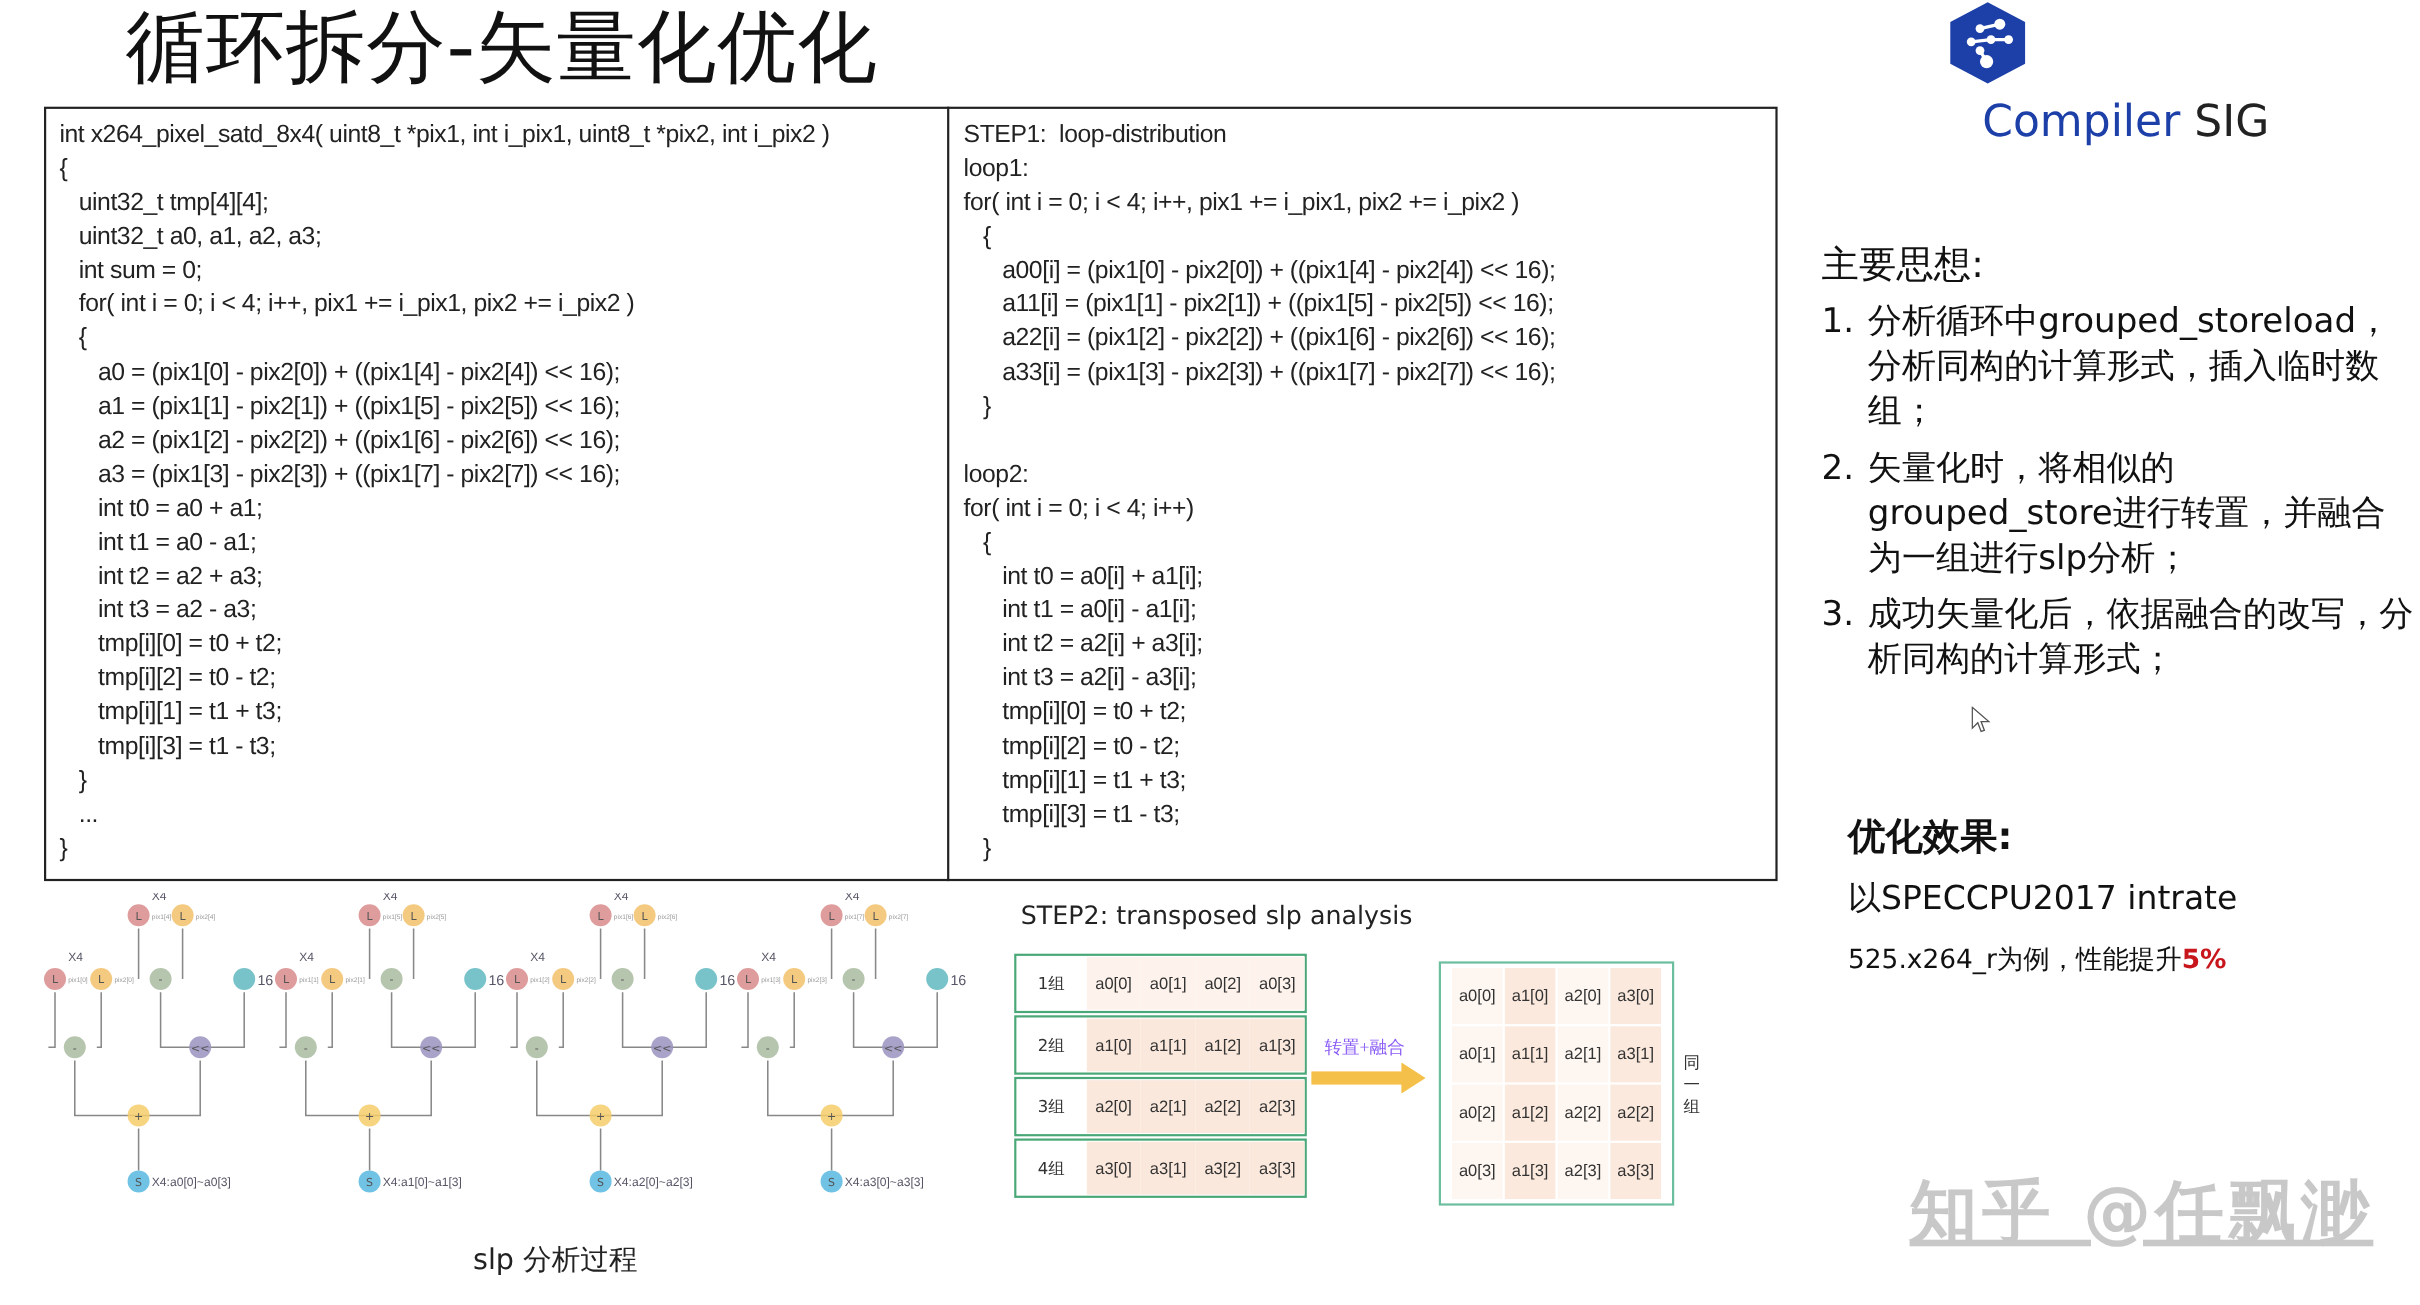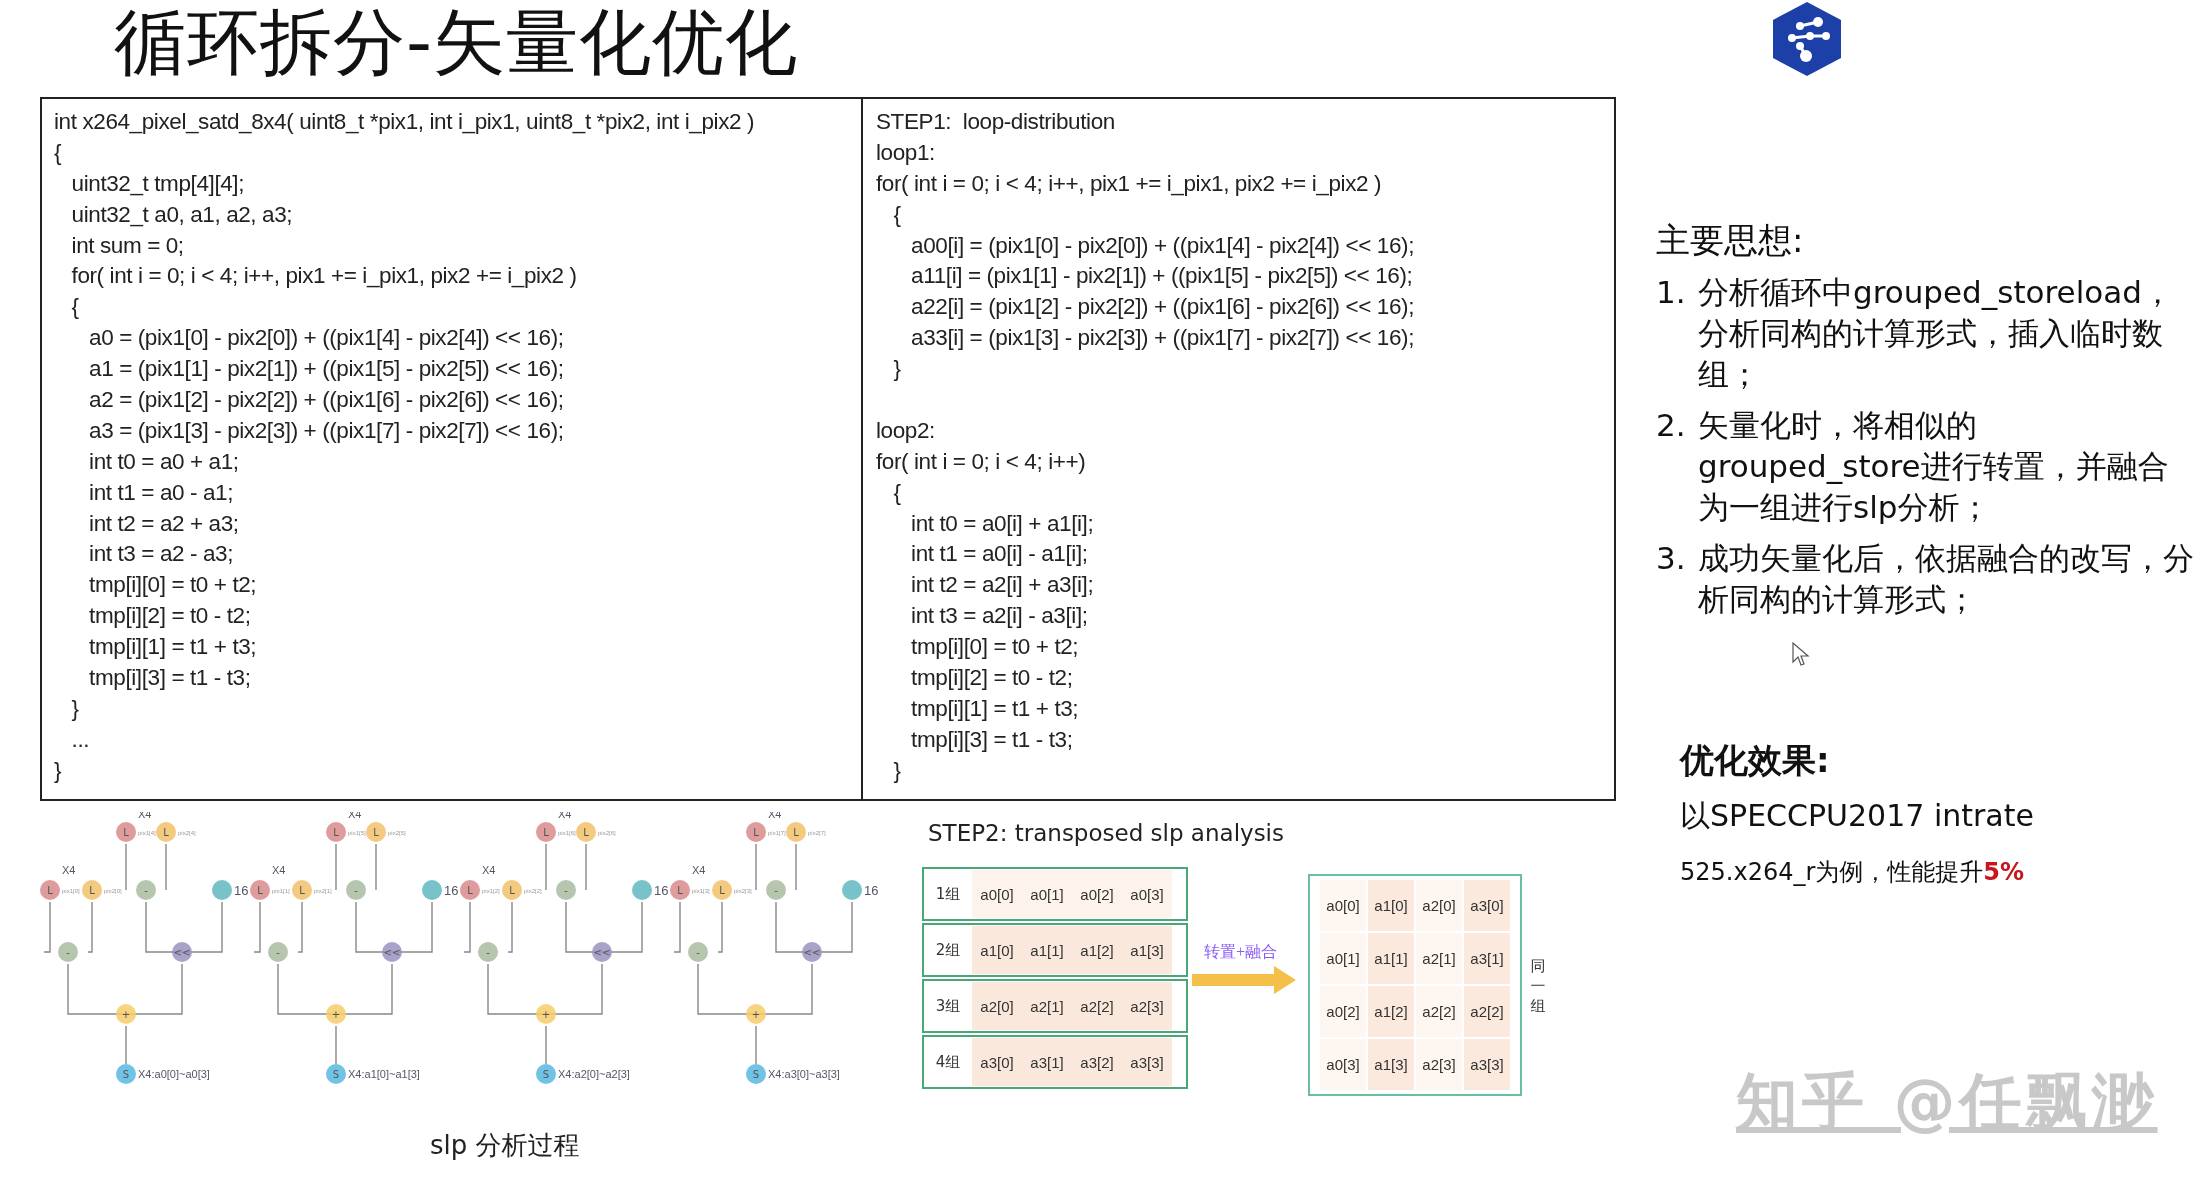--- a/index.html
+++ b/index.html
@@ -28,21 +28,21 @@
   .code-line { display: block; height: 30.9px; }
 
   
   .slp-area { position: absolute; left: 30px; top: 812px; width: 860px; height: 300px; }
   .slp-caption { position: absolute; left: 430px; top: 1128px; font-family: "DejaVu Sans", sans-serif; font-size: 26px; color: #222; }
 
   
   .step2-title { position: absolute; left: 928px; top: 820px; font-family: "DejaVu Sans", sans-serif; font-size: 23px; color: #222; }
   .grp-table { position: absolute; left: 922px; top: 867px; width: 266px; }
   .grp-row { position: relative; height: 54px; border: 2px solid #4aa878; margin-bottom: 2px; background: #fff; display: flex; align-items: center; }
-  .grp-label { width: 48px; text-align: center; font-size: 15px; color: #333; font-family: "DejaVu Sans", sans-serif; }
+  .grp-label { width: 64px; text-align: center; font-size: 15px; color: #333; font-family: "DejaVu Sans", sans-serif; }
   .grp-cell { width: 50px; height: 48px; display: flex; align-items: center; justify-content: center; font-size: 15px; color: #333; font-family: "Liberation Sans", sans-serif; }
   .grp-cell.c0 { background: #fdf3ec; }
   .grp-cell.c1 { background: #fbe8dc; }
 
   .arrow-label { position: absolute; left: 1204px; top: 942px; font-family: Liberation Serif, serif; font-size: 16px; color: #8b5cf6; }
   .arrow { position: absolute; left: 1192px; top: 966px; width: 104px; height: 28px; }
 
   .tr-grid { position: absolute; left: 1308px; top: 874px; width: 214px; height: 222px; border: 2px solid #6bbf9e; padding: 4px 10px; display: grid; grid-template-columns: repeat(4, 1fr); grid-template-rows: repeat(4, 1fr); gap: 2px; background:#fff; }
   .tr-cell { display: flex; align-items: center; justify-content: center; font-size: 15px; color: #333; font-family: "Liberation Sans", sans-serif; }
   .tr-cell.c0 { background: #fef6f0; }
@@ -74,20 +74,21 @@
     <polygon points="37,2 71,20 71,58 37,76 3,58 3,20" fill="#1c3fa8"></polygon>
     <circle cx="48" cy="22" r="5" fill="#fff"></circle>
     <circle cx="30" cy="26" r="4" fill="#fff"></circle>
     <circle cx="22" cy="38" r="4" fill="#fff"></circle>
     <circle cx="40" cy="36" r="4" fill="#fff"></circle>
     <circle cx="56" cy="36" r="4" fill="#fff"></circle>
     <circle cx="30" cy="46" r="4" fill="#fff"></circle>
     <circle cx="36" cy="56" r="6" fill="#fff"></circle>
     <path d="M30 26 L48 22 M22 38 L40 36 L56 36 M30 46 L36 56" stroke="#fff" stroke-width="3" fill="none"></path>
   </svg>
+  <div class="logo-sig"><span>Compiler</span><span class="sig"> SIG</span></div>
 </div>
 
 <div class="code-frame"></div>
 <div class="code-divider"></div>
 <div class="code-panel code-left" id="code-left"><span class="code-line">int x264_pixel_satd_8x4( uint8_t *pix1, int i_pix1, uint8_t *pix2, int i_pix2 )</span><span class="code-line">{</span><span class="code-line">   uint32_t tmp[4][4];</span><span class="code-line">   uint32_t a0, a1, a2, a3;</span><span class="code-line">   int sum = 0;</span><span class="code-line">   for( int i = 0; i &lt; 4; i++, pix1 += i_pix1, pix2 += i_pix2 )</span><span class="code-line">   {</span><span class="code-line">      a0 = (pix1[0] - pix2[0]) + ((pix1[4] - pix2[4]) &lt;&lt; 16);</span><span class="code-line">      a1 = (pix1[1] - pix2[1]) + ((pix1[5] - pix2[5]) &lt;&lt; 16);</span><span class="code-line">      a2 = (pix1[2] - pix2[2]) + ((pix1[6] - pix2[6]) &lt;&lt; 16);</span><span class="code-line">      a3 = (pix1[3] - pix2[3]) + ((pix1[7] - pix2[7]) &lt;&lt; 16);</span><span class="code-line">      int t0 = a0 + a1;</span><span class="code-line">      int t1 = a0 - a1;</span><span class="code-line">      int t2 = a2 + a3;</span><span class="code-line">      int t3 = a2 - a3;</span><span class="code-line">      tmp[i][0] = t0 + t2;</span><span class="code-line">      tmp[i][2] = t0 - t2;</span><span class="code-line">      tmp[i][1] = t1 + t3;</span><span class="code-line">      tmp[i][3] = t1 - t3;</span><span class="code-line">   }</span><span class="code-line">   ...</span><span class="code-line">}</span></div>
 <div class="code-panel code-right" id="code-right"><span class="code-line">STEP1:  loop-distribution</span><span class="code-line">loop1:</span><span class="code-line">for( int i = 0; i &lt; 4; i++, pix1 += i_pix1, pix2 += i_pix2 )</span><span class="code-line">   {</span><span class="code-line">      a00[i] = (pix1[0] - pix2[0]) + ((pix1[4] - pix2[4]) &lt;&lt; 16);</span><span class="code-line">      a11[i] = (pix1[1] - pix2[1]) + ((pix1[5] - pix2[5]) &lt;&lt; 16);</span><span class="code-line">      a22[i] = (pix1[2] - pix2[2]) + ((pix1[6] - pix2[6]) &lt;&lt; 16);</span><span class="code-line">      a33[i] = (pix1[3] - pix2[3]) + ((pix1[7] - pix2[7]) &lt;&lt; 16);</span><span class="code-line">   }</span><span class="code-line"></span><span class="code-line">loop2:</span><span class="code-line">for( int i = 0; i &lt; 4; i++)</span><span class="code-line">   {</span><span class="code-line">      int t0 = a0[i] + a1[i];</span><span class="code-line">      int t1 = a0[i] - a1[i];</span><span class="code-line">      int t2 = a2[i] + a3[i];</span><span class="code-line">      int t3 = a2[i] - a3[i];</span><span class="code-line">      tmp[i][0] = t0 + t2;</span><span class="code-line">      tmp[i][2] = t0 - t2;</span><span class="code-line">      tmp[i][1] = t1 + t3;</span><span class="code-line">      tmp[i][3] = t1 - t3;</span><span class="code-line">   }</span></div>
 
 <svg class="slp-area" id="slp-svg" viewBox="0 0 860 300">
     <polyline points="14,140 20,140 20,90" fill="none" stroke="#888888" stroke-width="1.4"></polyline>
     <polyline points="58,140 62,140 62,90" fill="none" stroke="#888888" stroke-width="1.4"></polyline>

